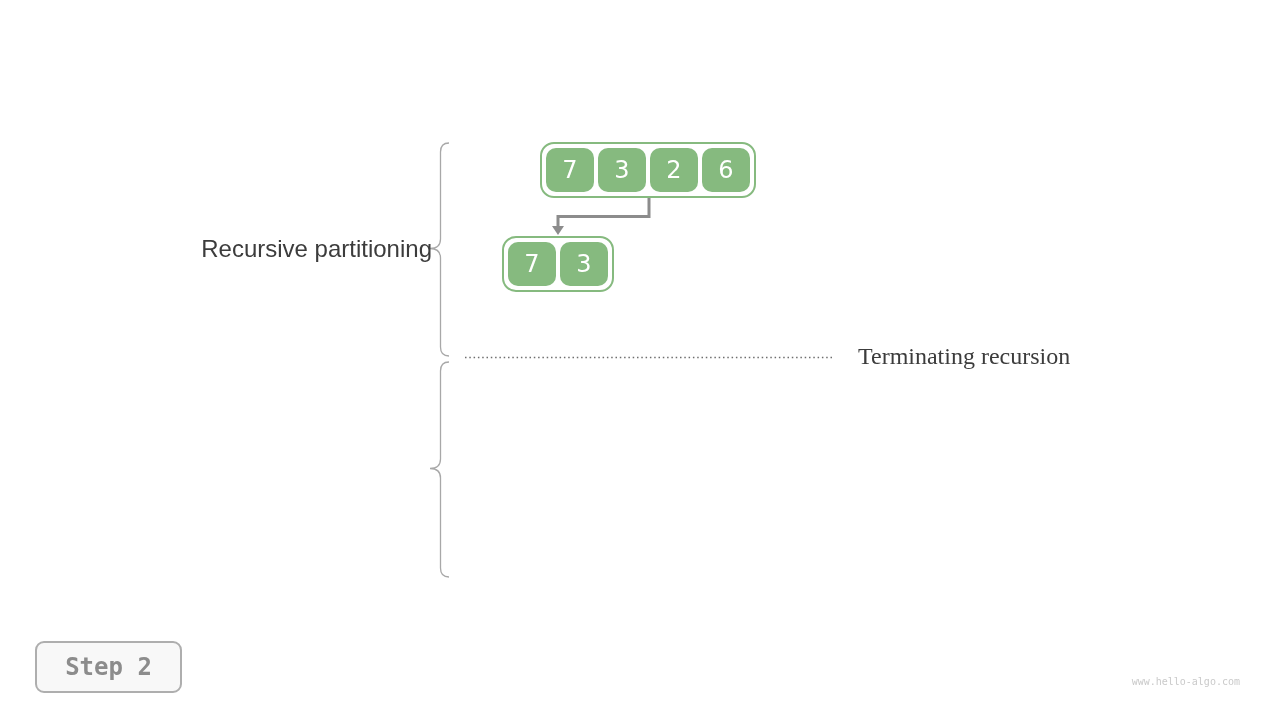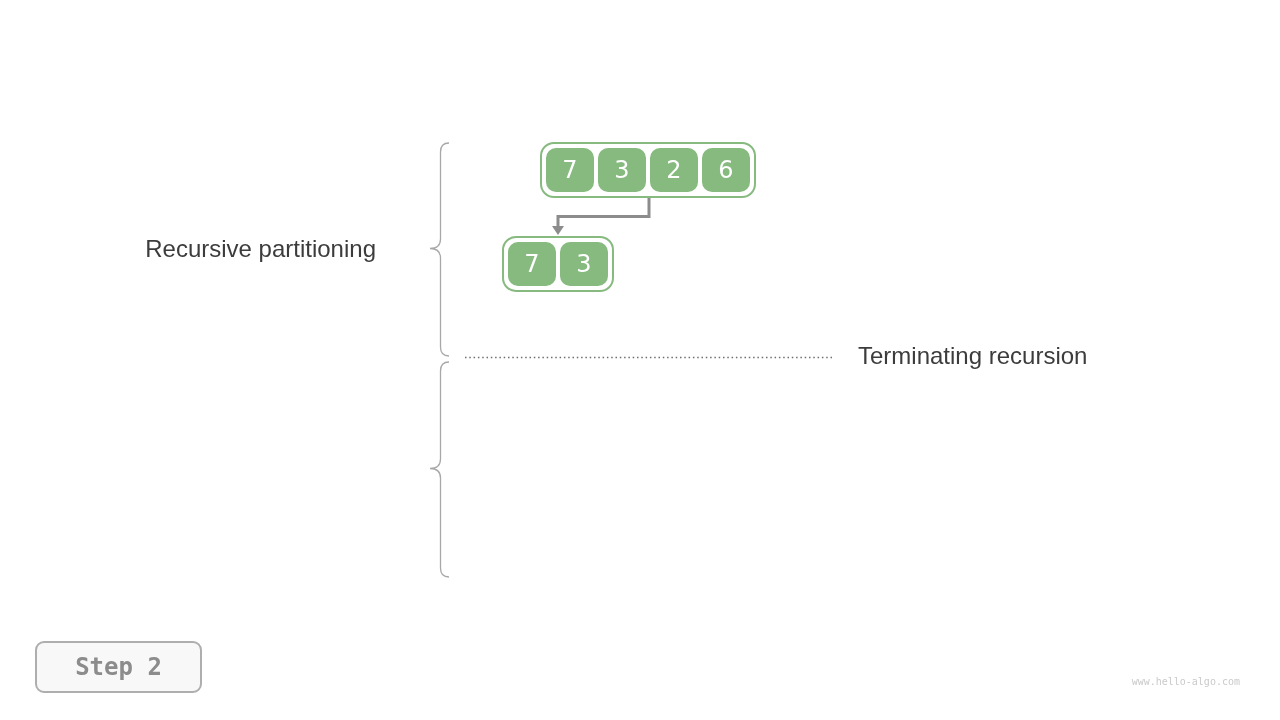--- a/index.html
+++ b/index.html
@@ -48,29 +48,29 @@
     user-select: none;
   }
   
   .side-label {
     position: absolute;
     color: #3C3C3C;
     font-size: 24px;
     line-height: 30px;
     white-space: nowrap;
   }
-  .label-recursive  { right: 904px; top: 234px; }
+  .label-recursive  { right: 848px; top: 234px; }
   .label-backtrack  { right: 870px; top: 453px; text-align: right; }
-  .label-terminate  { left: 858px;  top: 341px; }
+  .label-terminate  { left: 858px;  top: 341px; font-family: Liberation Serif, serif; }
   
   .step-badge {
     position: absolute;
     left: 35px;
     top: 641px;
-    width: 167px;
+    width: 147px;
     height: 52px;
     box-sizing: border-box;
     border: 2px solid #AEAEAE;
     border-radius: 9px;
     background: #F8F8F8;
     color: #8C8C8C;
     font-family: "DejaVu Sans Mono", monospace;
     font-weight: bold;
     font-size: 24px;
     display: flex;

